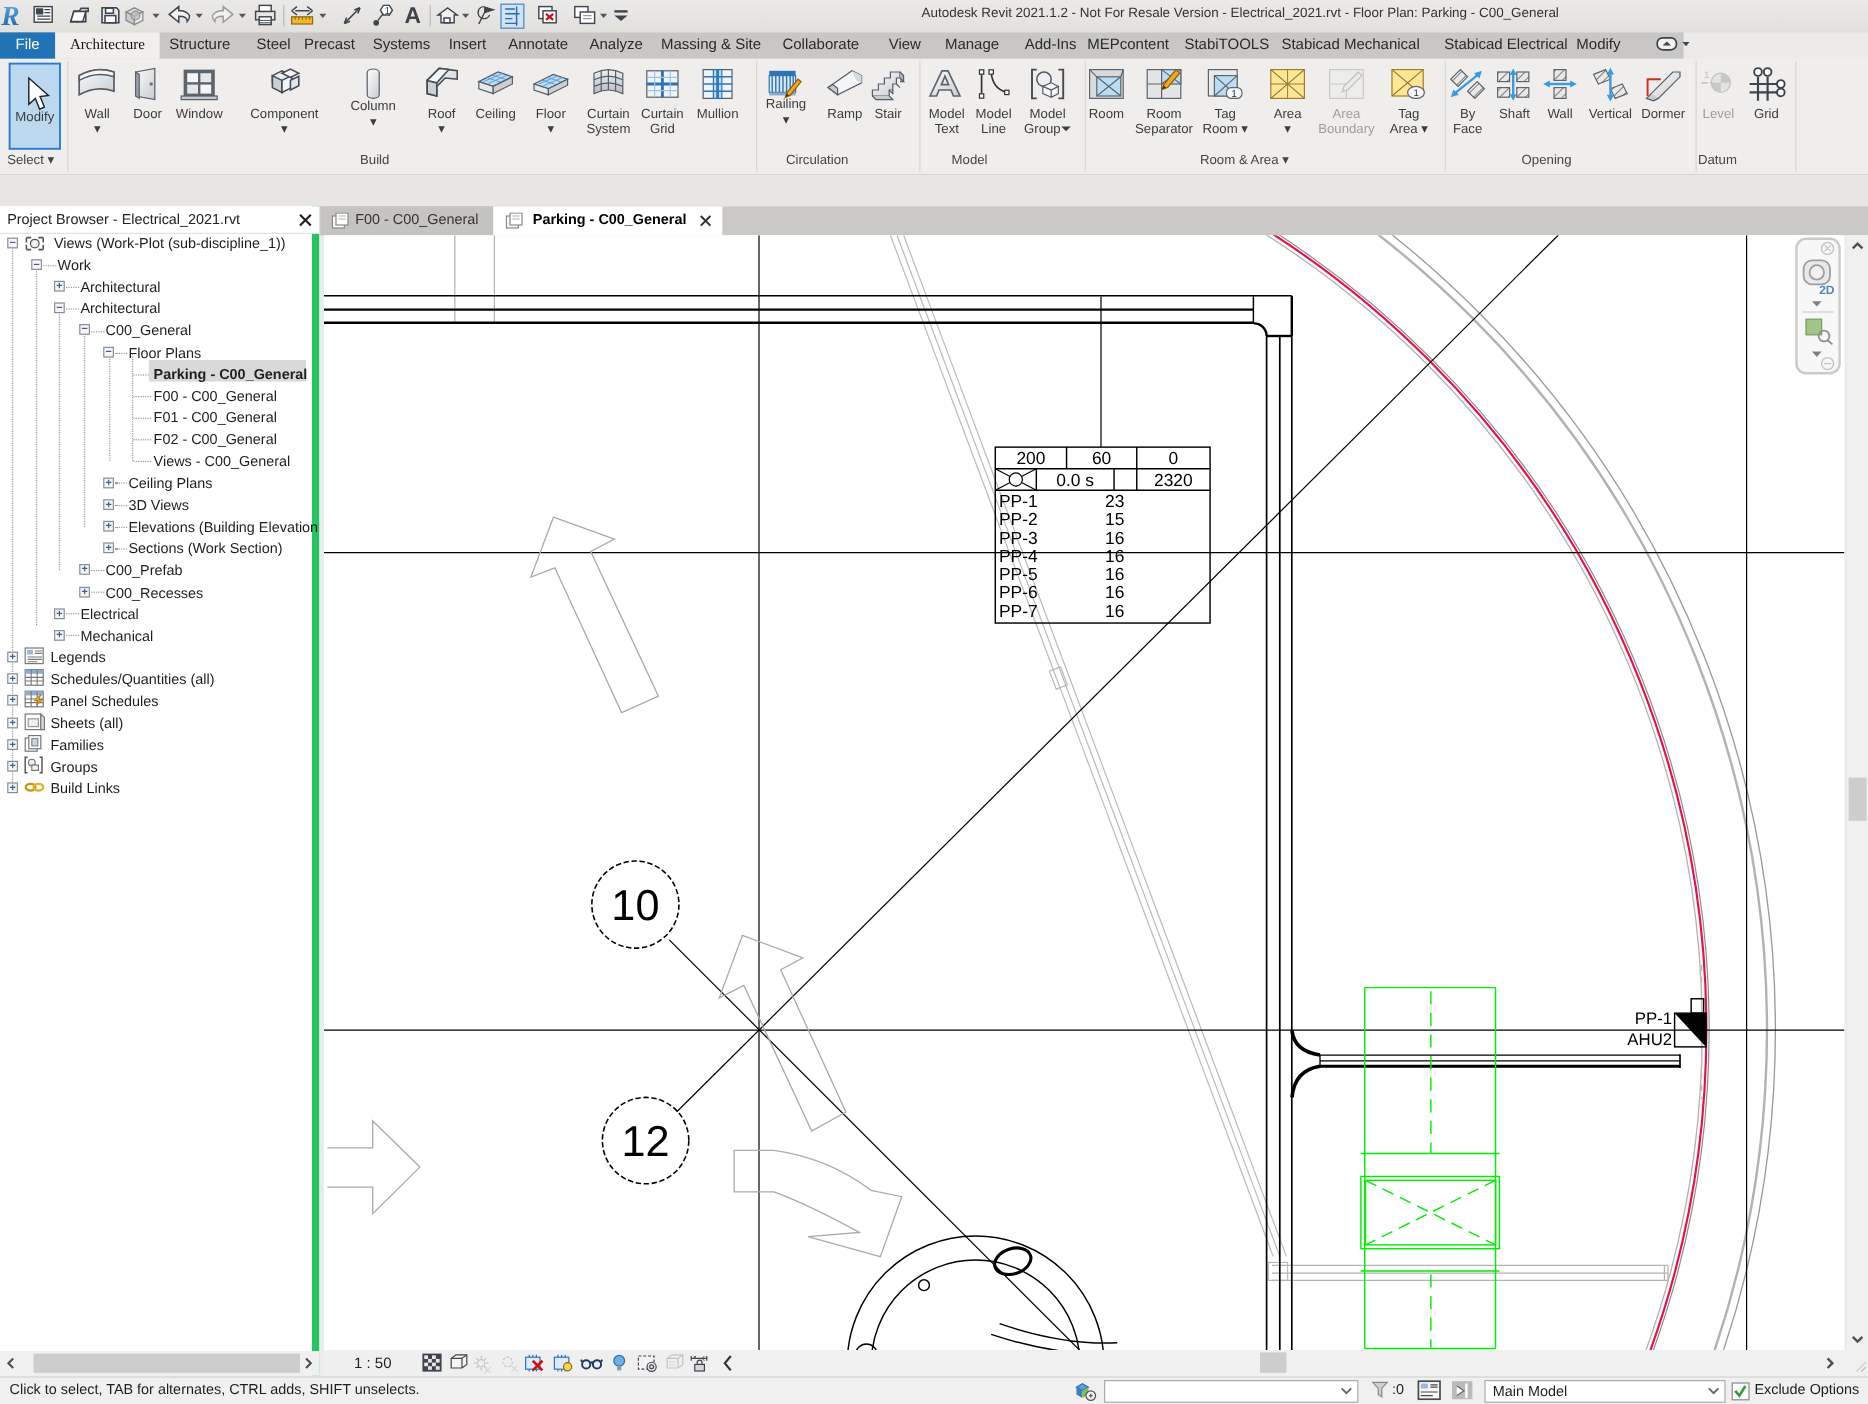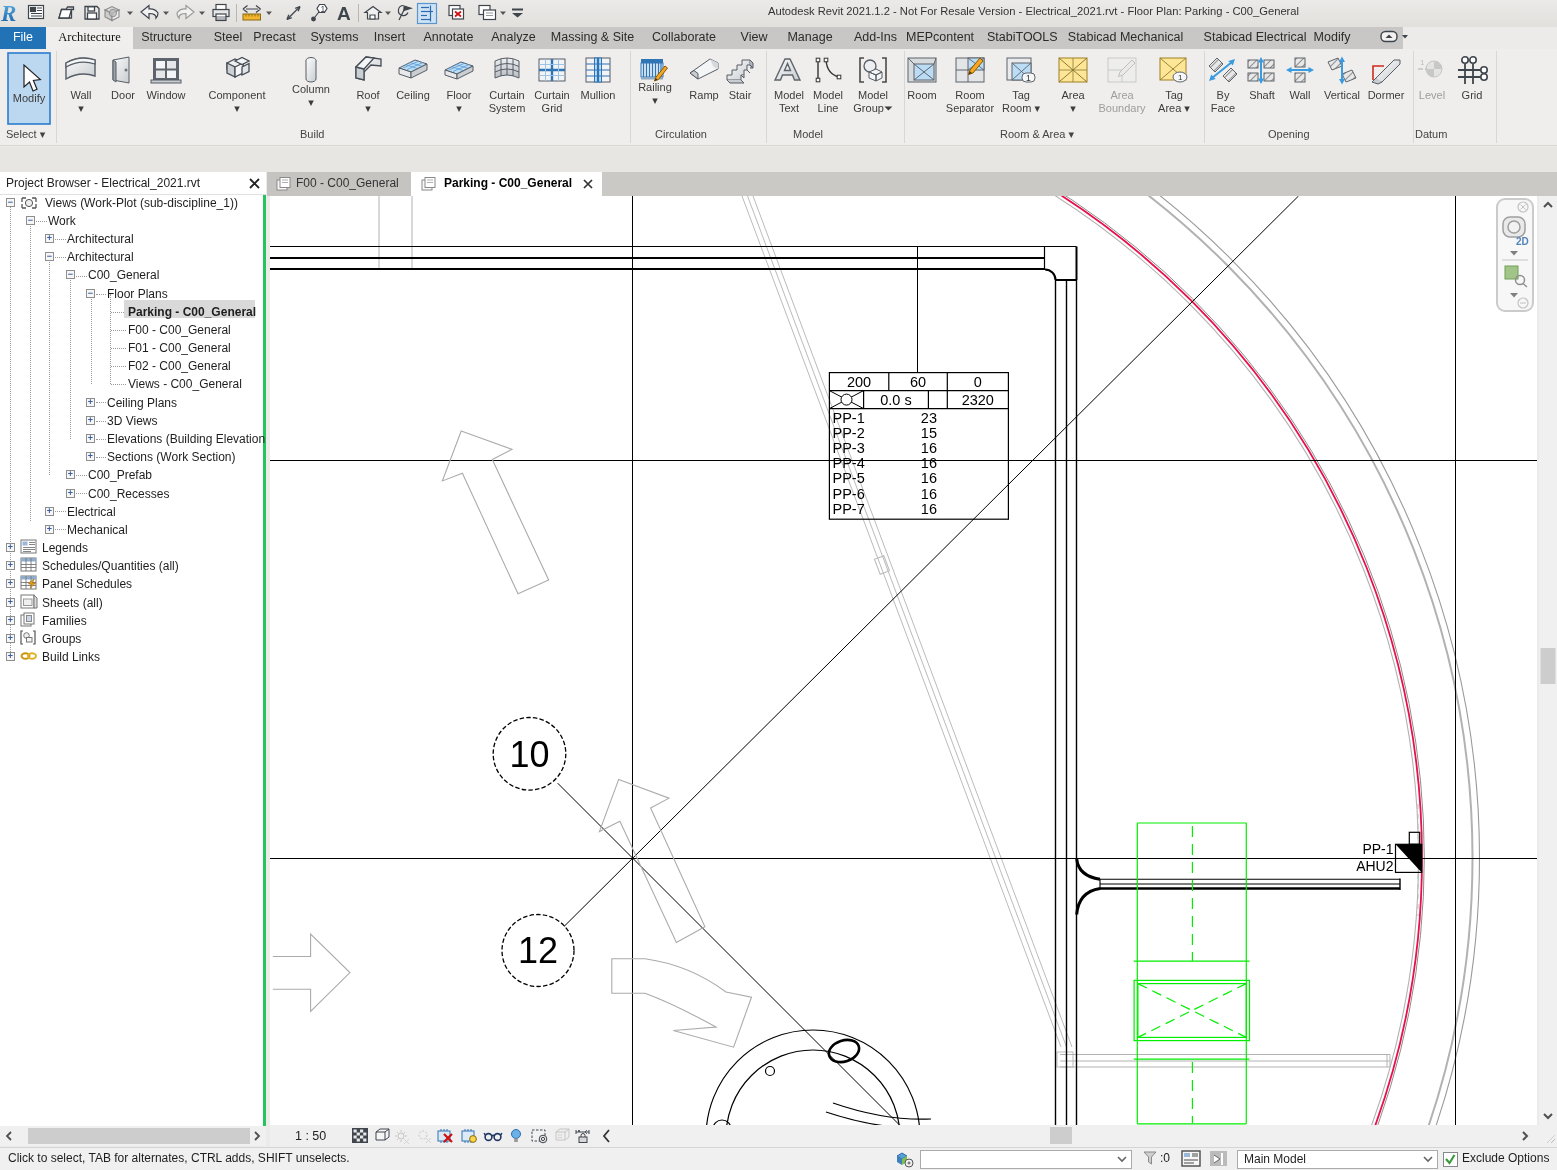--- a/index.html
+++ b/index.html
@@ -17,21 +17,21 @@
 
 #ribbon { position:absolute; left:0; top:49px; width:1557px; height:97px; background:#EFEEEC; border-bottom:1px solid #D8D6D3; }
 .psep { position:absolute; top:2px; height:92px; width:1px; background:#D9D7D4; }
 .plabel { position:absolute; top:76px; height:18px; font-size:11px; color:#444; line-height:18px; white-space:nowrap; }
 .rbtn { position:absolute; top:4px; text-align:center; }
 .rbtn .rlab { display:block; font-size:11px; color:#3C3C3C; line-height:12.5px; margin-top:3px; white-space:nowrap; }
 .gray .rlab { color:#9E9D9B; }
 
 #midband { position:absolute; left:0; top:147px; width:1557px; height:25px; background:#E8E6E3; }
 
-#pb { position:absolute; left:0; top:172px; width:266px; height:974px; background:#FFF; border-right:3px solid #22c55e; }
+#pb { position:absolute; left:0; top:172px; width:266px; height:974px; background:#FFF; border-right:6px solid #22c55e; }
 #pb-head { position:absolute; left:0; top:0; width:266px; height:23px; background:#FFF; border-bottom:1px solid #E3E1DE; font-size:12px; color:#222; line-height:22px; padding-left:6px; }
 #pb-tree { position:absolute; left:0; top:23px; width:266px; height:931px; overflow:hidden; }
 .trow { position:absolute; height:18px; font-size:12px; color:#1E1E1E; line-height:18px; white-space:nowrap; }
 .texp { position:absolute; width:9px; height:9px; border:1px solid #8E8E8E; background:#F6F6F6; font-size:9px; line-height:7px; text-align:center; color:#3A5FA5; font-weight:bold; }
 .tdot { position:absolute; height:0; border-top:1px dotted #9A9A9A; }
 #pb-hscroll { position:absolute; left:0; top:954px; width:266px; height:20px; background:#F0F0F0; }
 
 #vtabs { position:absolute; left:267px; top:172px; width:1290px; height:24px; background:#CBC9C6; }
 .vtab { position:absolute; top:0; height:24px; font-size:12.5px; line-height:23px; color:#333; }
 

